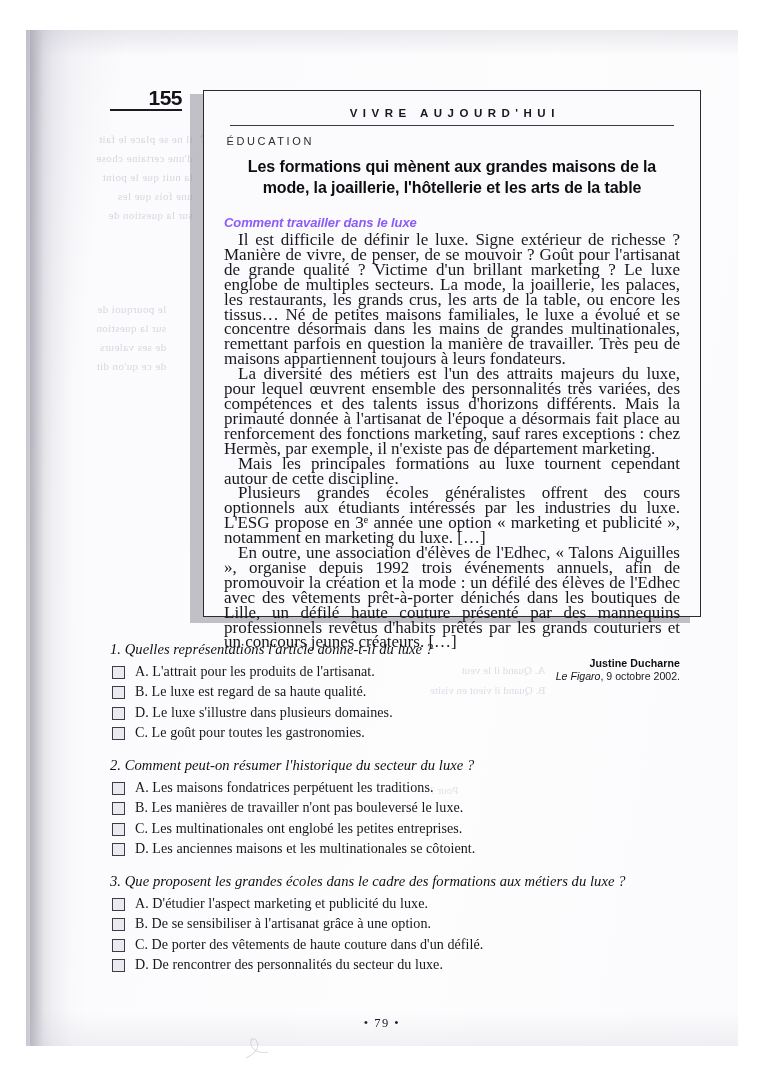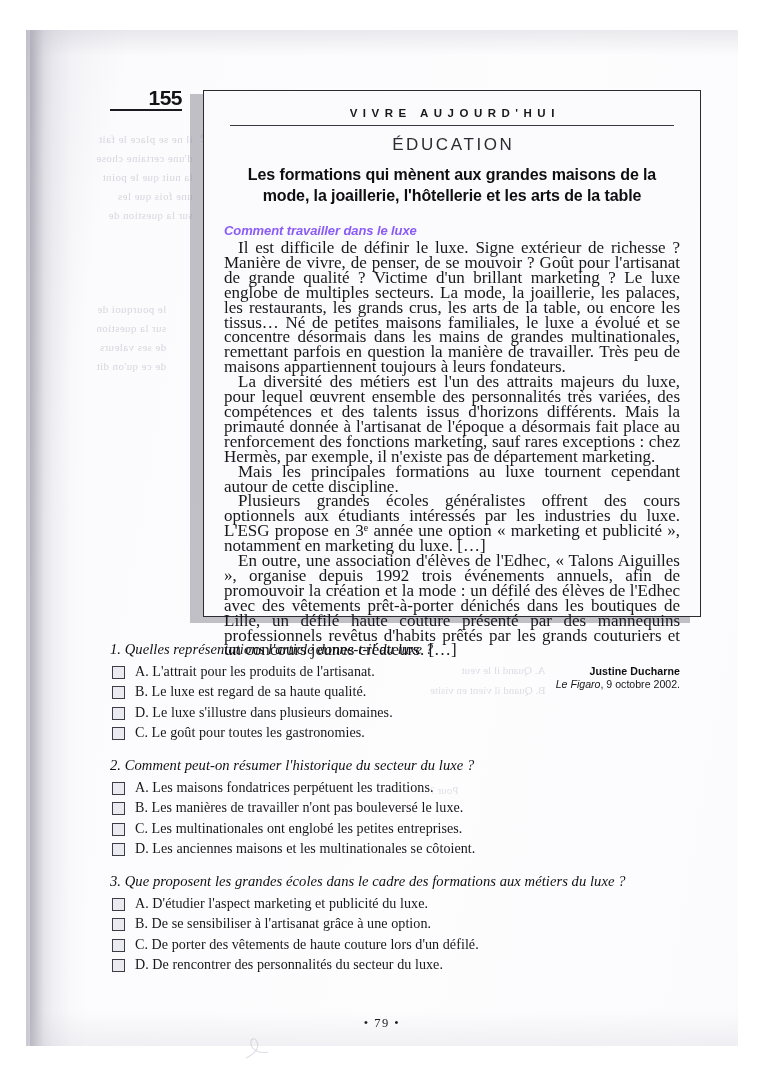--- a/index.html
+++ b/index.html
@@ -151,23 +151,23 @@
     color: #17171d;
     margin: 4px 0 0 0;
     text-indent: 5.5px;
   }
   .kicker-rule {
     height: 1px;
     background: #3a3a44;
     margin: 6px 6px 0 6px;
   }
   .rubric {
-    text-align: center;
-    font-family: "Liberation Sans", sans-serif;
-    font-size: 17px;
+    text-align: left;
+    font-family: "Liberation Sans", sans-serif;
+    font-size: 11px;
     letter-spacing: 2.6px;
     color: #2b2b33;
     margin-top: 9px;
     text-indent: 2.6px;
   }
   .headline {
     text-align: center;
     font-family: "Liberation Sans", sans-serif;
     font-weight: bold;
     font-size: 16px;
@@ -368,21 +368,21 @@
         <div class="opt">
           <span class="checkbox"></span>
           <span class="opt-text">A. D'étudier l'aspect marketing et publicité du luxe.</span>
         </div>
         <div class="opt">
           <span class="checkbox"></span>
           <span class="opt-text">B. De se sensibiliser à l'artisanat grâce à une option.</span>
         </div>
         <div class="opt">
           <span class="checkbox"></span>
-          <span class="opt-text">C. De porter des vêtements de haute couture lors d'un défilé.</span>
+          <span class="opt-text">C. De porter des vêtements de haute couture dans d'un défilé.</span>
         </div>
         <div class="opt">
           <span class="checkbox"></span>
           <span class="opt-text">D. De rencontrer des personnalités du secteur du luxe.</span>
         </div>
       </div>
     </div>
 
   <div id="pagenum">• 79 •</div>
 

